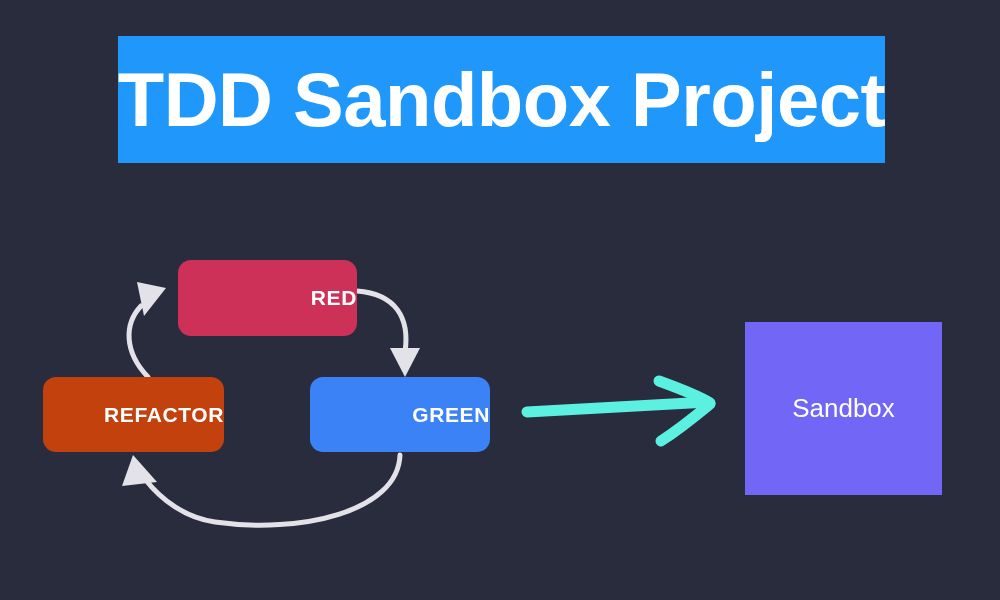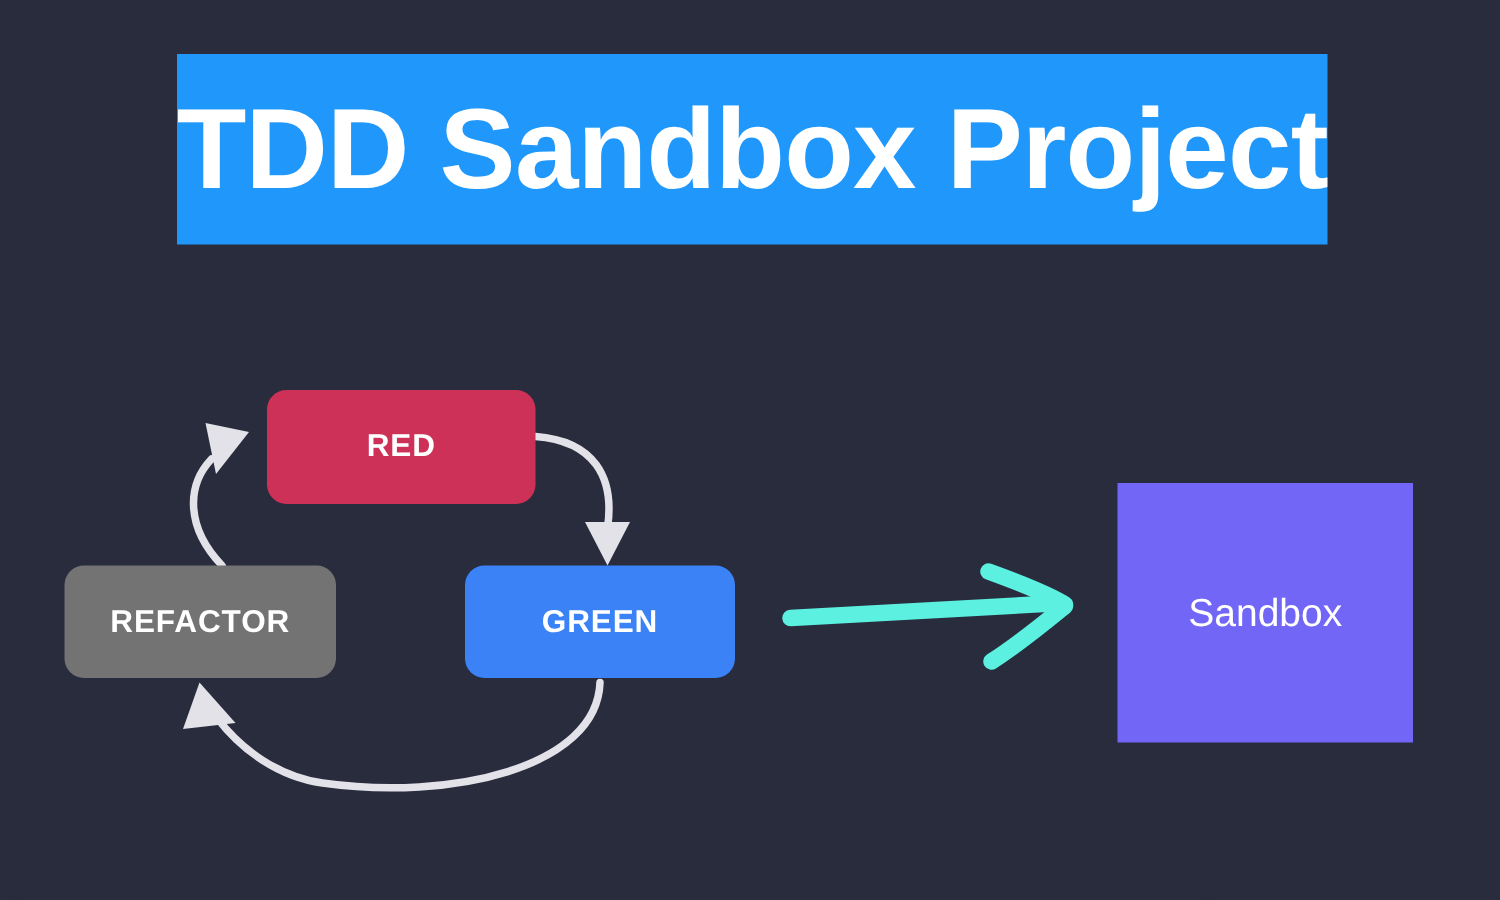--- a/index.html
+++ b/index.html
@@ -42,21 +42,21 @@
     letter-spacing: -0.5px;
     line-height: 1;
     white-space: nowrap;
   }
 
   
   .node {
     position: absolute;
     display: flex;
     align-items: center;
-    justify-content: center;
+    justify-content: flex-end;
     color: #ffffff;
     font-family: "Liberation Sans", sans-serif;
     font-size: 21px;
     font-weight: bold;
     letter-spacing: 0.6px;
     border-radius: 13px;
     box-sizing: border-box;
   }
   #node-red {
     left: 178px;
@@ -70,21 +70,21 @@
     top: 377px;
     width: 180px;
     height: 75px;
     background: #3b82f6;
   }
   #node-refactor {
     left: 43px;
     top: 377px;
     width: 181px;
     height: 75px;
-    background: #737373;
+    background: #c2410c;
   }
 
   
   #sandbox-box {
     position: absolute;
     left: 745px;
     top: 322px;
     width: 197px;
     height: 173px;
     background: #7166f5;

